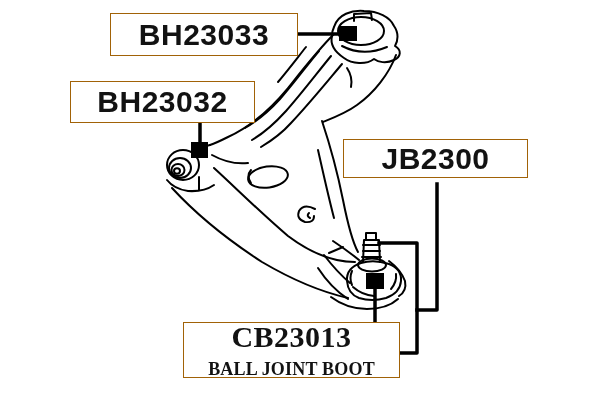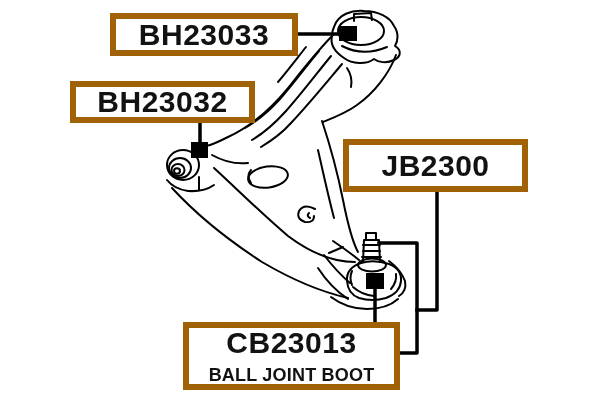--- a/index.html
+++ b/index.html
@@ -14,38 +14,38 @@
     width: 600px; height: 400px;
     background: #ffffff;
   }
   svg.sketch {
     position: absolute; left: 0; top: 0;
     width: 600px; height: 400px;
   }
   .callout {
     position: absolute;
     box-sizing: border-box;
-    border: 6px solid #a16207;
+    border: 1px solid #a16207;
     background: #ffffff;
     display: flex;
     flex-direction: column;
     align-items: center;
     justify-content: center;
     color: #121212;
     font-weight: 700;
     text-align: center;
     line-height: 1;
     z-index: 2;
   }
   .code-lg { font-size: 30px; letter-spacing: 0.5px; }
   .caption  { font-size: 18px; letter-spacing: 0.2px; margin-top: 8px; white-space: nowrap; }
   #callout-bh23033 { left: 110px; top: 13px;  width: 188px; height: 43px; }
   #callout-bh23032 { left: 70px;  top: 81px;  width: 185px; height: 42px; justify-content: center; }
-  #callout-jb2300  { left: 343px; top: 139px; width: 185px; height: 53px; }
-  #callout-cb23013 { left: 183px; top: 322px; width: 217px; height: 68px; }
+  #callout-jb2300  { left: 343px; top: 139px; width: 185px; height: 39px; }
+  #callout-cb23013 { left: 183px; top: 322px; width: 217px; height: 56px; font-family: Liberation Serif, serif; }
 </style>
 </head>
 <body>
 
 <div class="canvas">
 
   <svg class="sketch" viewBox="0 0 600 400" fill="none" stroke="#000000" stroke-width="2" stroke-linecap="round" stroke-linejoin="round">
 
     <g>
       <path d="M 334 27 C 338 14 352 10 364 11 C 378 11 390 17 394 26 C 399 33 398 41 395 46 C 402 50 401 57 394 60 C 386 64 378 62 374 59 C 366 65 352 64 344 58 C 335 52 330 44 332 36 C 332 32 333 29 334 27 Z"></path>

